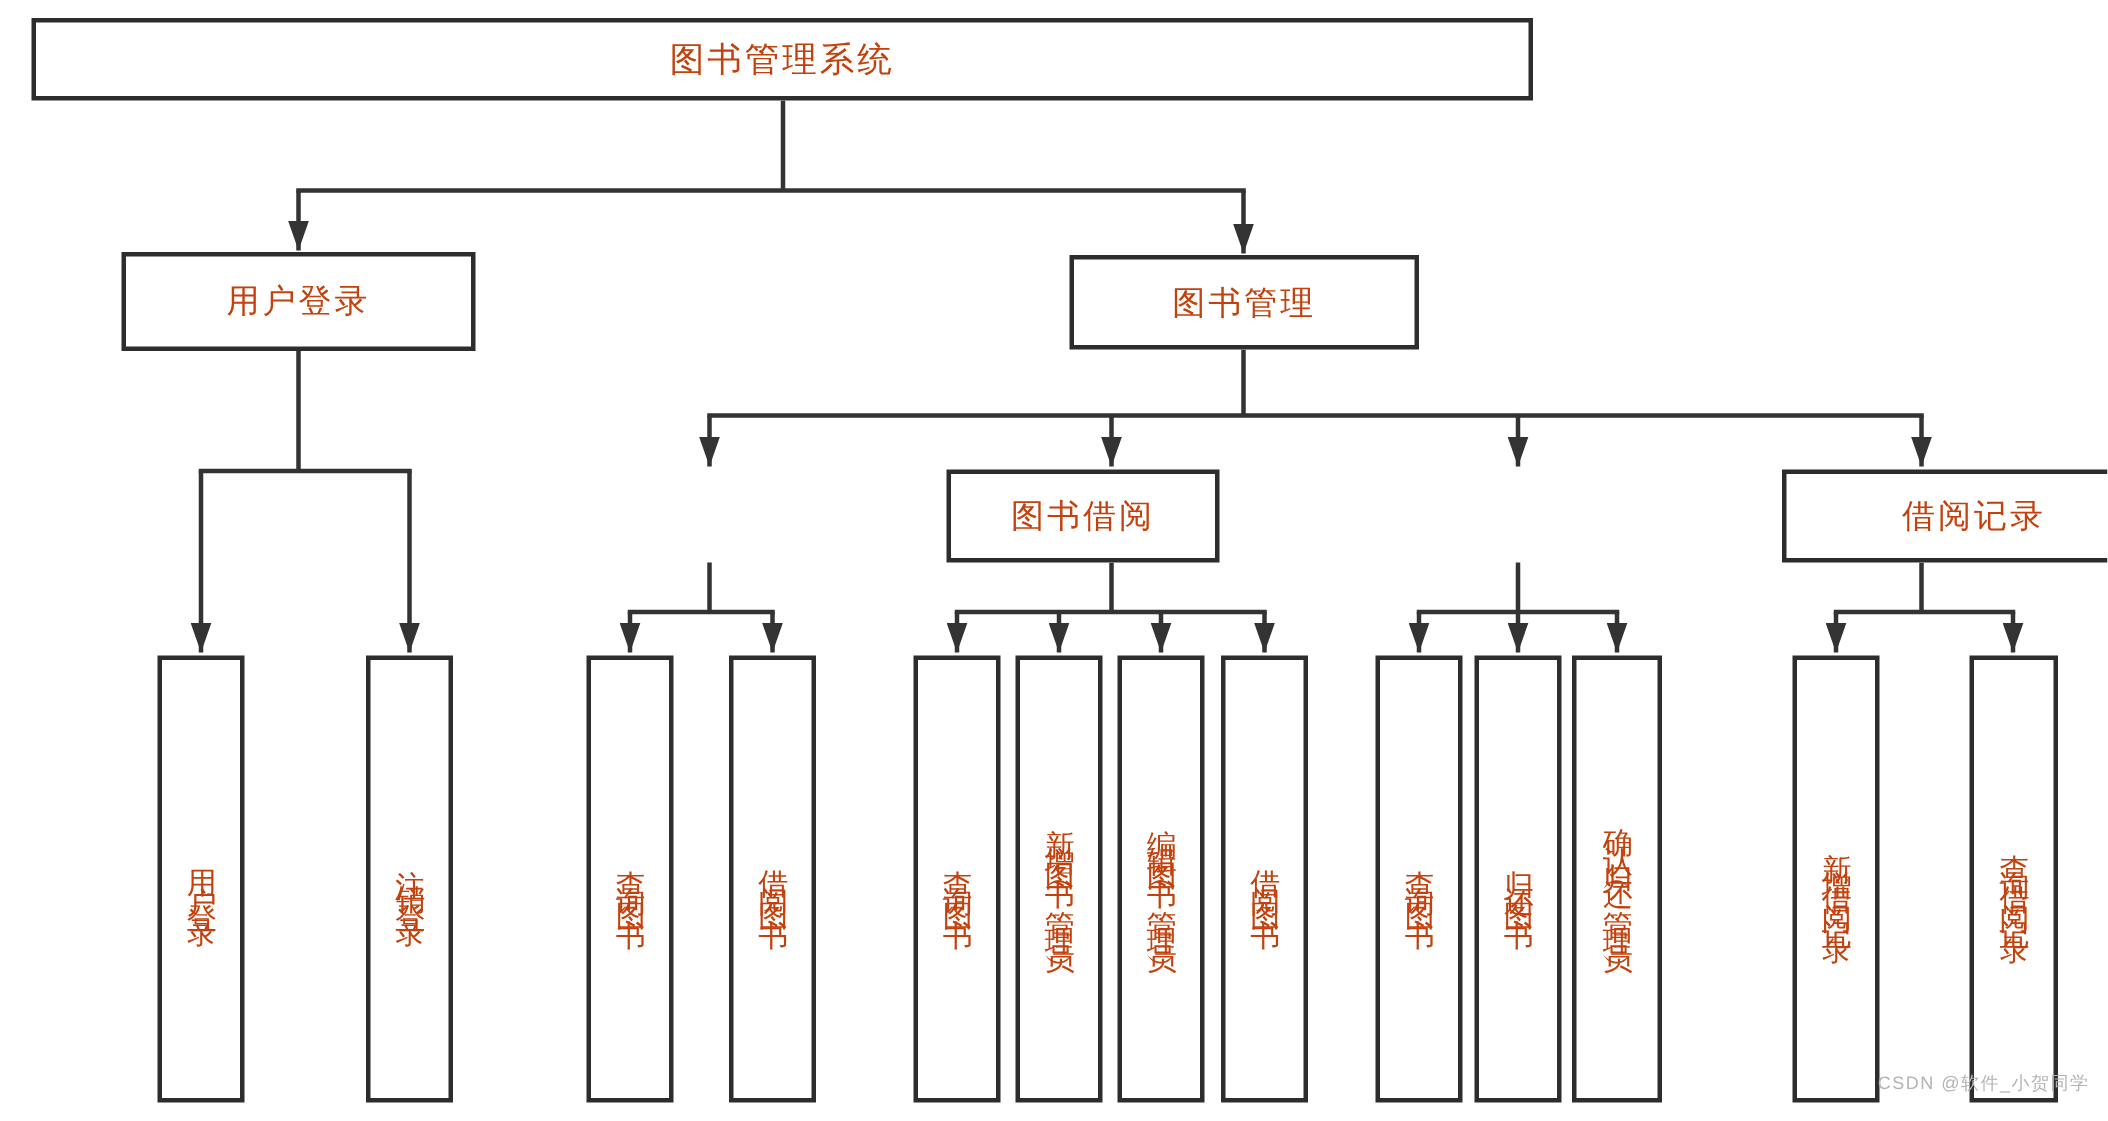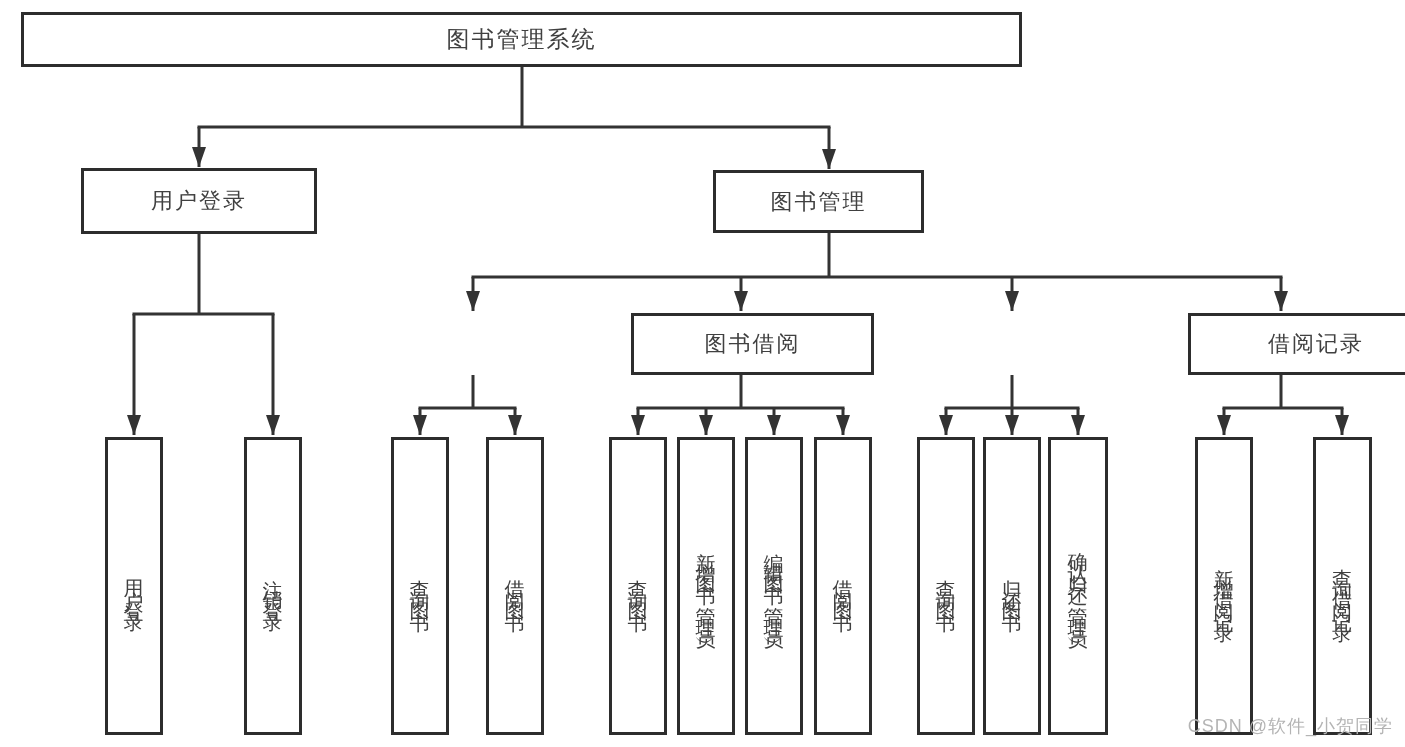--- a/index.html
+++ b/index.html
@@ -12,38 +12,38 @@
   }
   #wires{position:absolute;left:0;top:0;z-index:1;}
   .box{
     position:absolute;
     box-sizing:border-box;
     background:#ffffff;
     border:3px solid #2d2d2d;
     display:flex;
     align-items:center;
     justify-content:center;
-    color:#404040;
+    color:#c2410c;
     z-index:2;
   }
   .h{font-size:22px;letter-spacing:2px;white-space:nowrap;}
   .title{font-size:23px;}
   .v{
     writing-mode:vertical-rl;
     text-orientation:mixed;
     font-size:20px;
     letter-spacing:11px;
     line-height:1;
   }
   .watermark{
     position:absolute;
     right:12px;
     top:714px;
     z-index:3;
-    font-size:18px;
+    font-size:12px;
     letter-spacing:1px;
     color:#b4b4b4;
     white-space:nowrap;
   }
 </style>
 </head>
 <body>
 
 <div id="canvas">
 
@@ -87,23 +87,23 @@
       <line x1="1078" y1="408" x2="1078" y2="435" marker-end="url(#arr)"></line>
 
       <line x1="1224" y1="408" x2="1224" y2="435" marker-end="url(#arr)"></line>
       <line x1="1342" y1="408" x2="1342" y2="435" marker-end="url(#arr)"></line>
     </g>
   </svg>
 
   <div class="box h title" style="left:21px;top:12px;width:1001px;height:55px">图书管理系统</div>
 
   <div class="box h" style="left:81px;top:168px;width:236px;height:66px">用户登录</div>
-  <div class="box h" style="left:713px;top:170px;width:211px;height:63px">图书管理</div>
+  <div class="box h" style="left:713px;top:170px;width:233px;height:63px">图书管理</div>
 
-  <div class="box h" style="left:631px;top:313px;width:243px;height:62px">图书借阅</div>
+  <div class="box h" style="left:631px;top:313px;width:182px;height:62px">图书借阅</div>
   <div class="box h" style="left:1188px;top:313px;width:256px;height:62px">借阅记录</div>
 
   <div class="box v" style="left:105px;top:437px;width:58px;height:298px">用户登录</div>
   <div class="box v" style="left:244px;top:437px;width:58px;height:298px">注销登录</div>
 
   <div class="box v" style="left:391px;top:437px;width:58px;height:298px">查询图书</div>
   <div class="box v" style="left:486px;top:437px;width:58px;height:298px">借阅图书</div>
 
   <div class="box v" style="left:609px;top:437px;width:58px;height:298px">查询图书</div>
   <div class="box v" style="left:677px;top:437px;width:58px;height:298px">新增图书（管理员）</div>

